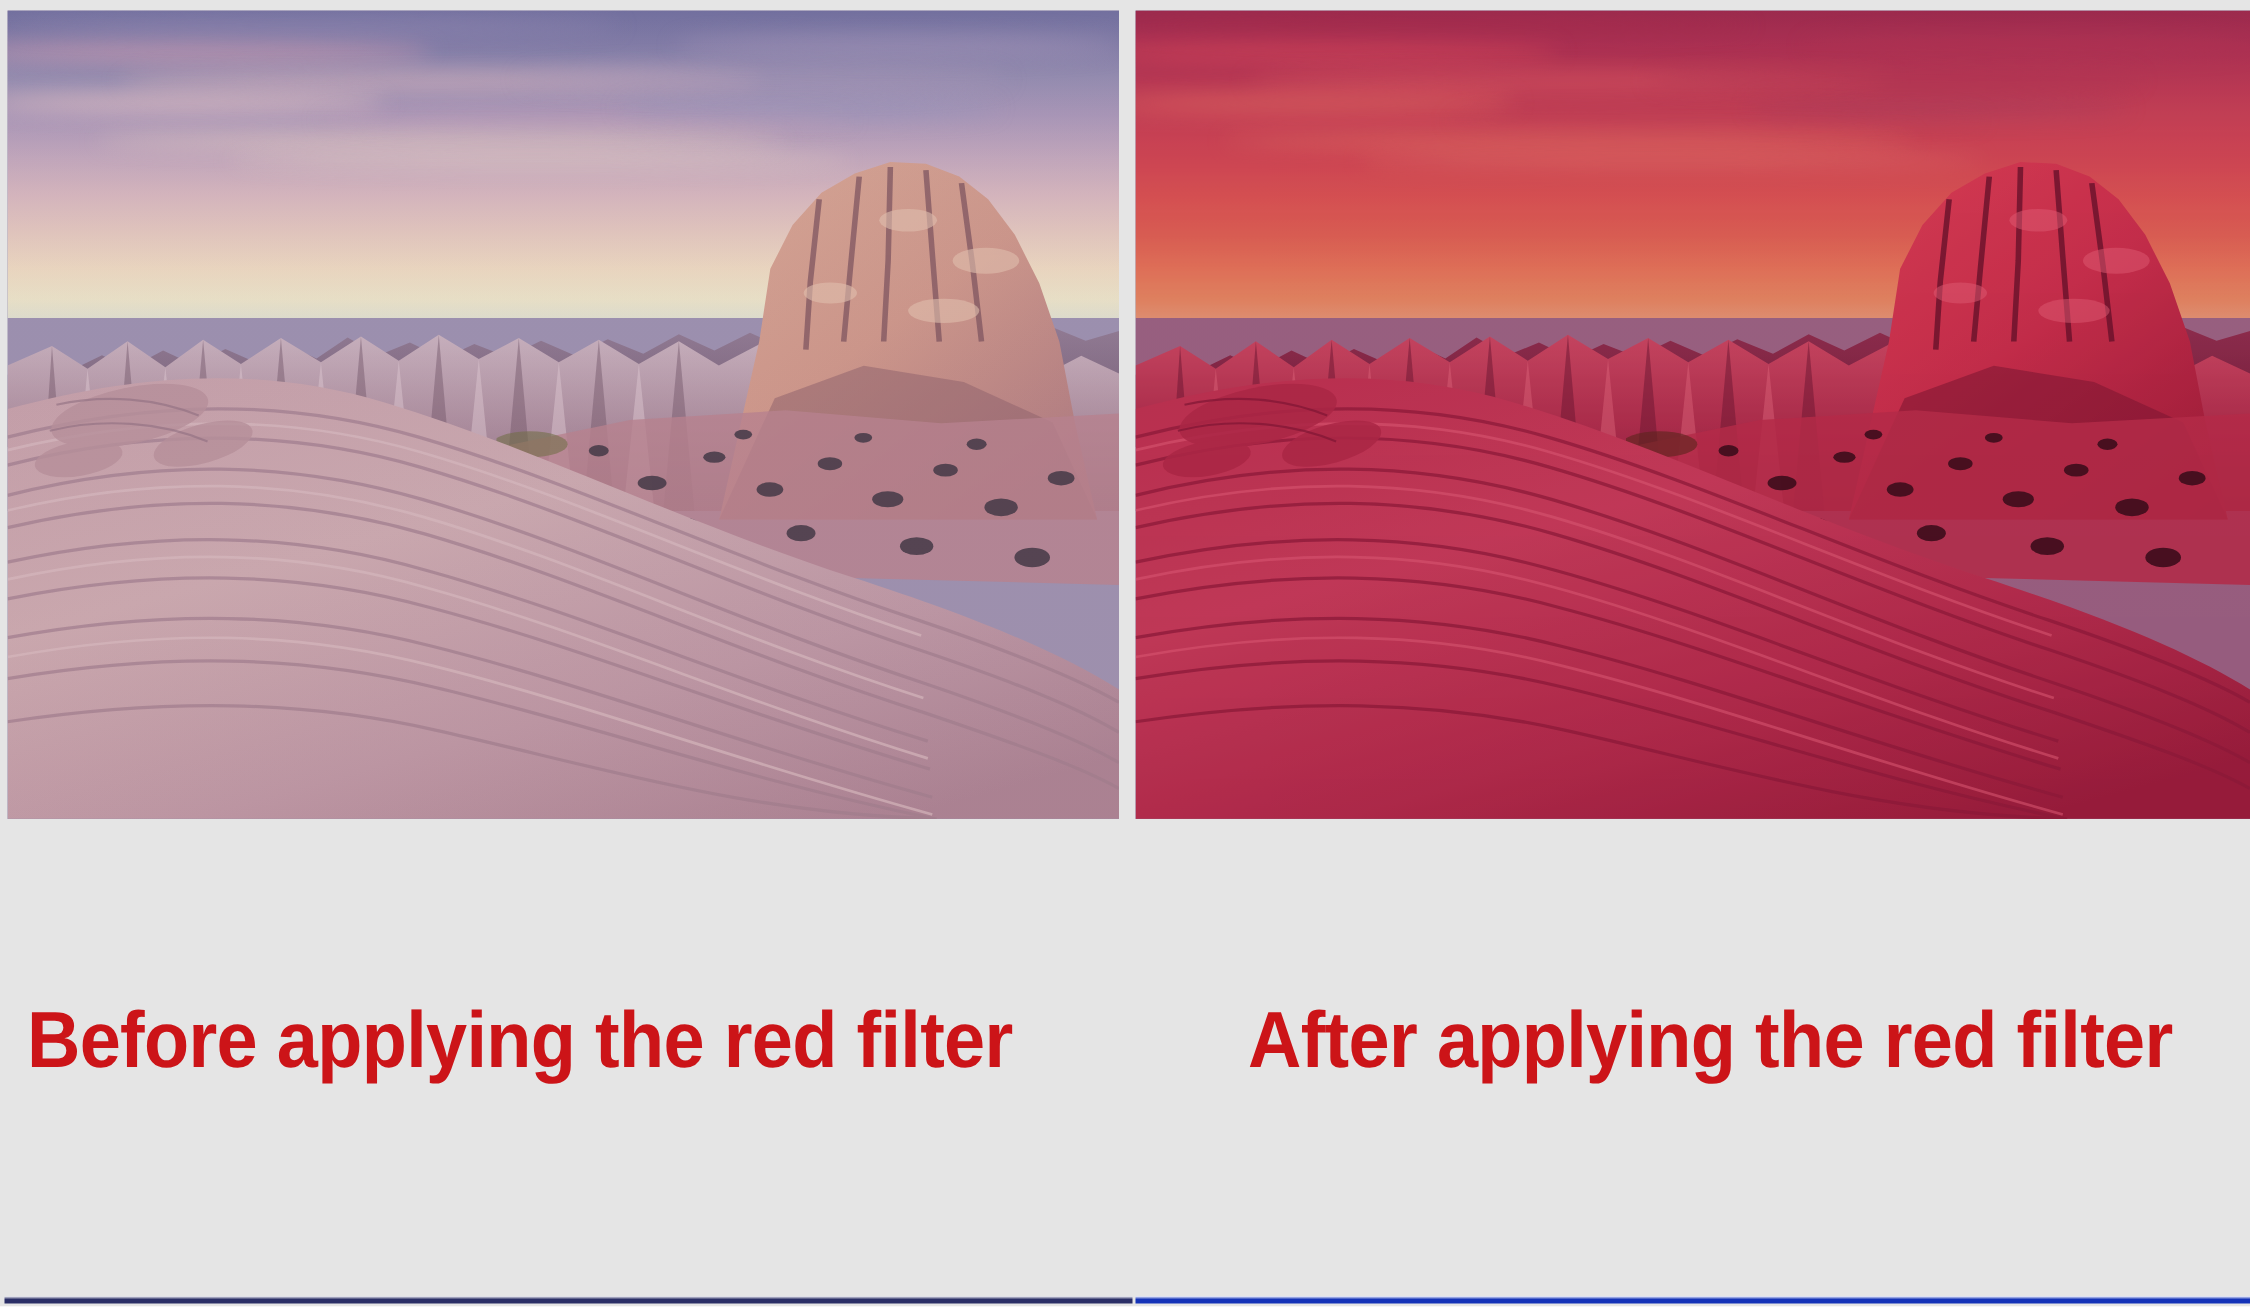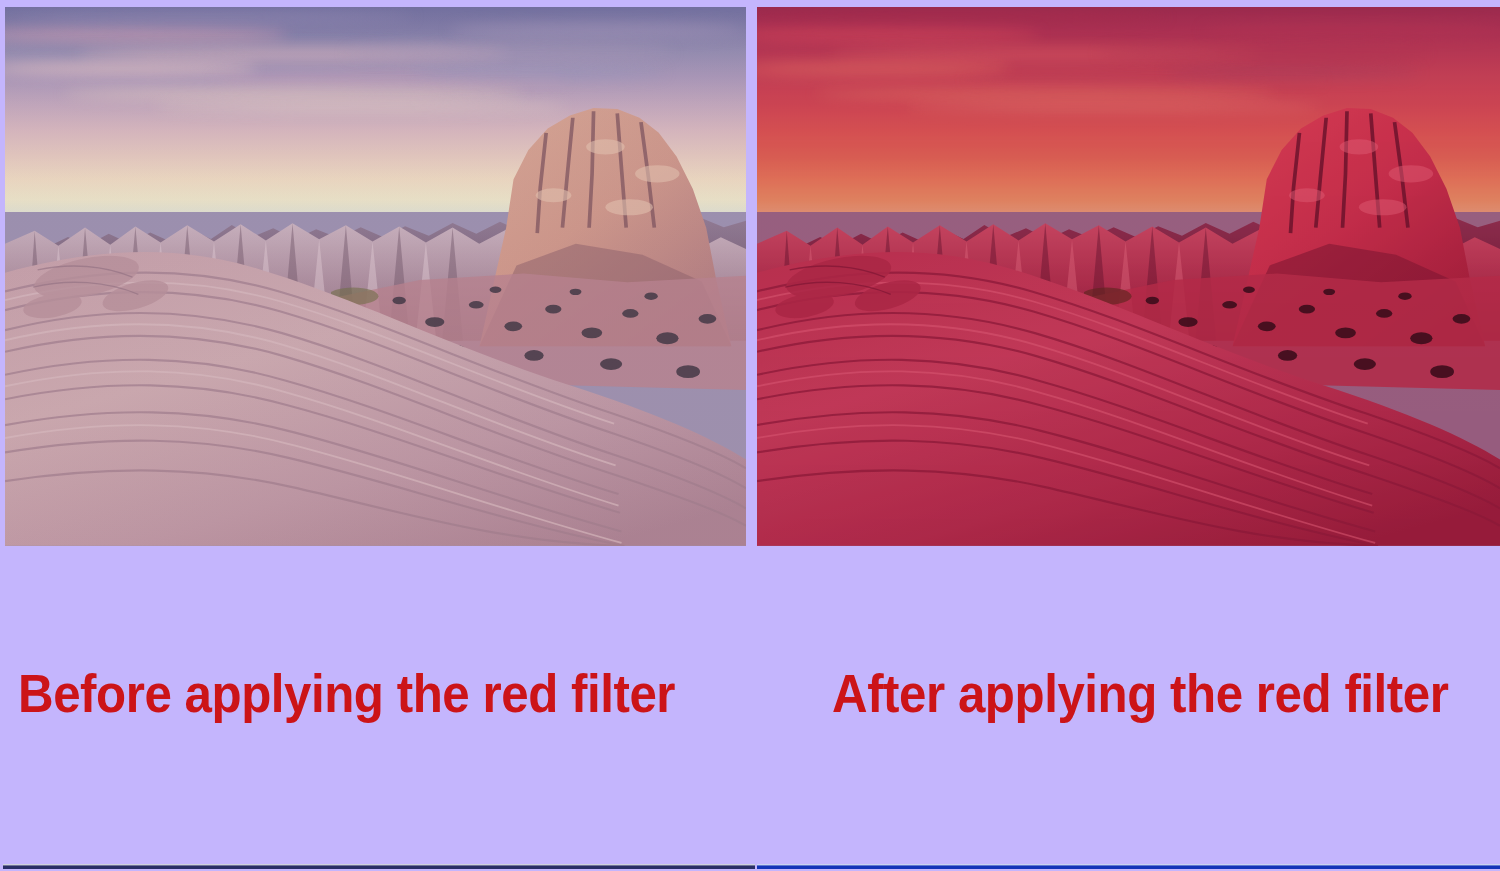--- a/index.html
+++ b/index.html
@@ -8,21 +8,21 @@
     padding: 0;
     background: #ffffff;
   }
   body {
     font-family: "Liberation Sans", sans-serif;
   }
   #page {
     position: relative;
     width: 1500px;
     height: 871px;
-    background: #c4b5fd;
+    background: #e5e5e5;
     overflow: hidden;
   }
 
   
   .panel {
     position: absolute;
     top: 7px;
     height: 539px;
     overflow: hidden;
     background: #9a8fae;

